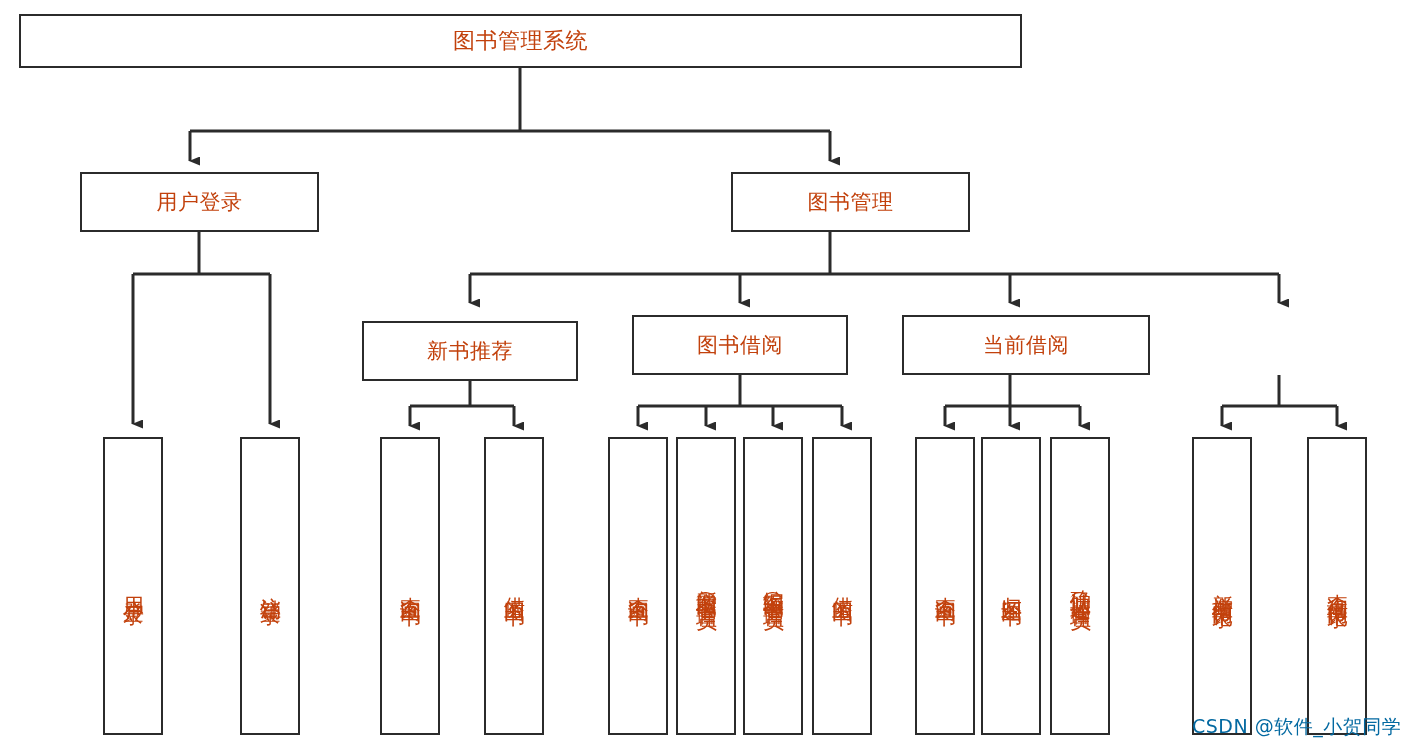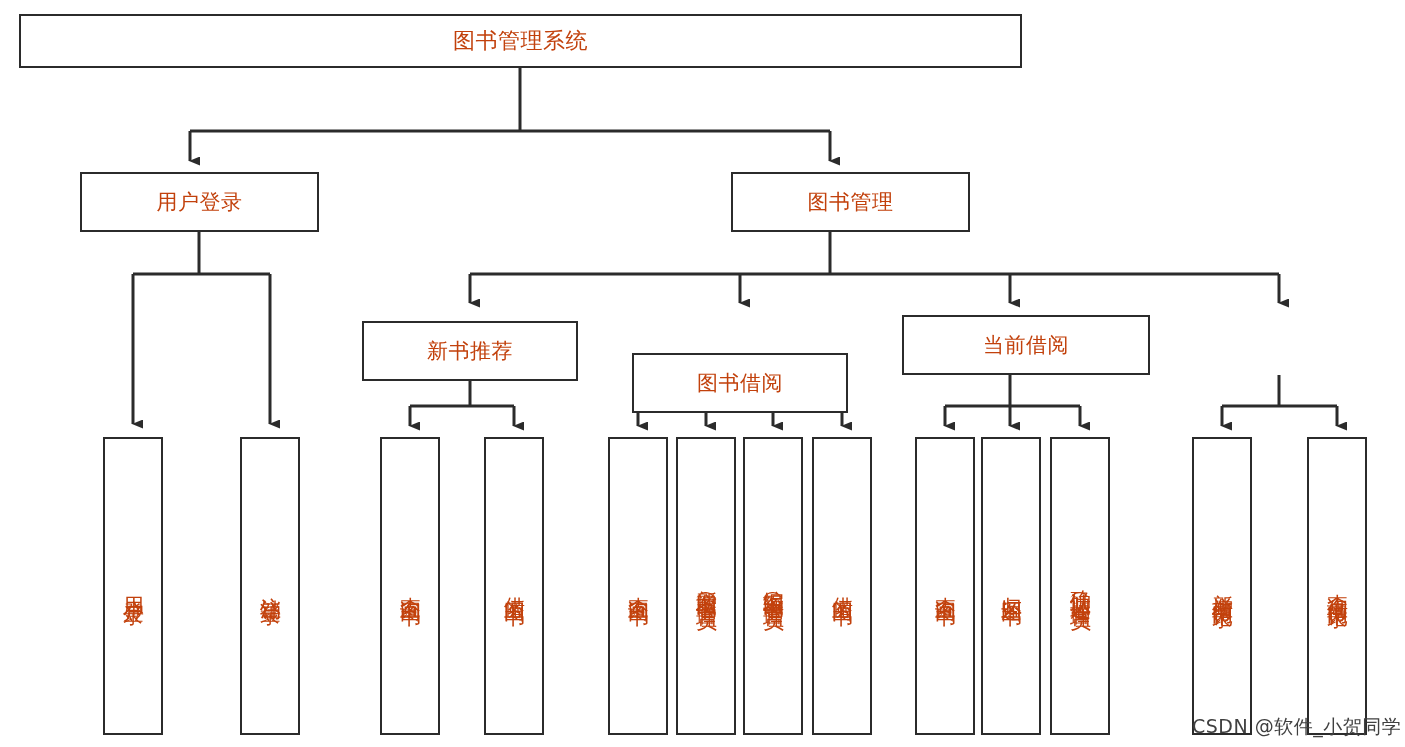--- a/index.html
+++ b/index.html
@@ -60,21 +60,21 @@
     writing-mode: vertical-rl;
     text-orientation: upright;
     font-size: 21px;
     line-height: 1.0;
     letter-spacing: 3px;
     max-height: 100%;
   }
   .watermark {
     position: absolute;
     font-size: 19px;
-    color: #404040;
+    color: #0369a1;
     white-space: nowrap;
     letter-spacing: 0.5px;
   }
 </style>
 </head>
 <body>
 
 <div id="canvas">
 
   <svg id="wires" viewBox="0 0 1405 747" xmlns="http://www.w3.org/2000/svg">
@@ -134,21 +134,21 @@
   <div class="node h" style="left:80px; top:172px; width:239px; height:60px;">
     <span class="lbl">用户登录</span>
   </div>
   <div class="node h" style="left:711px; top:172px; width:239px; height:60px;margin-left:20px;">
     <span class="lbl">图书管理</span>
   </div>
 
   <div class="node h" style="left:362px; top:321px; width:216px; height:60px;">
     <span class="lbl">新书推荐</span>
   </div>
-  <div class="node h" style="left:632px; top:315px; width:216px; height:60px;margin-top:38px;">
+  <div class="node h" style="left:632px; top:315px; width:216px; height:60px;">
     <span class="lbl">图书借阅</span>
   </div>
   <div class="node h" style="left:902px; top:315px; width:248px; height:60px;">
     <span class="lbl">当前借阅</span>
   </div>
 
   <div class="node v" style="left:103px; top:437px; width:60px; height:298px;">
     <span class="lbl">用户登录</span>
   </div>
   <div class="node v" style="left:240px; top:437px; width:60px; height:298px;">

